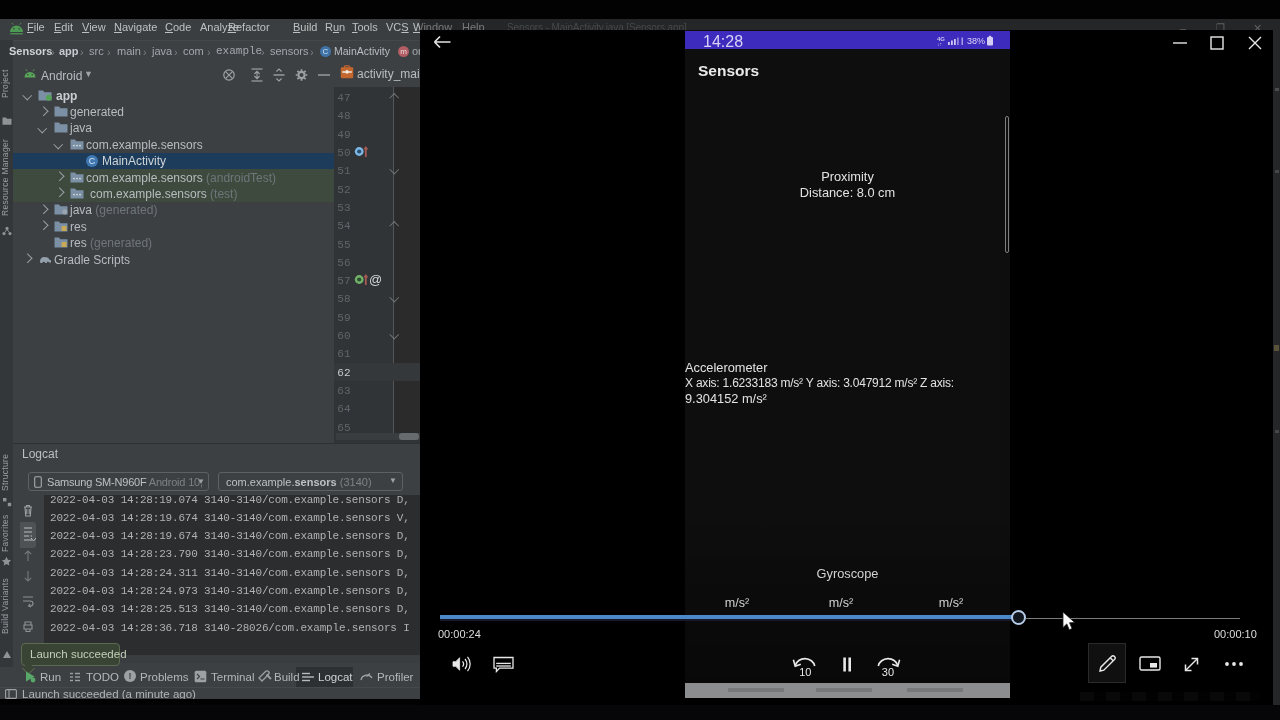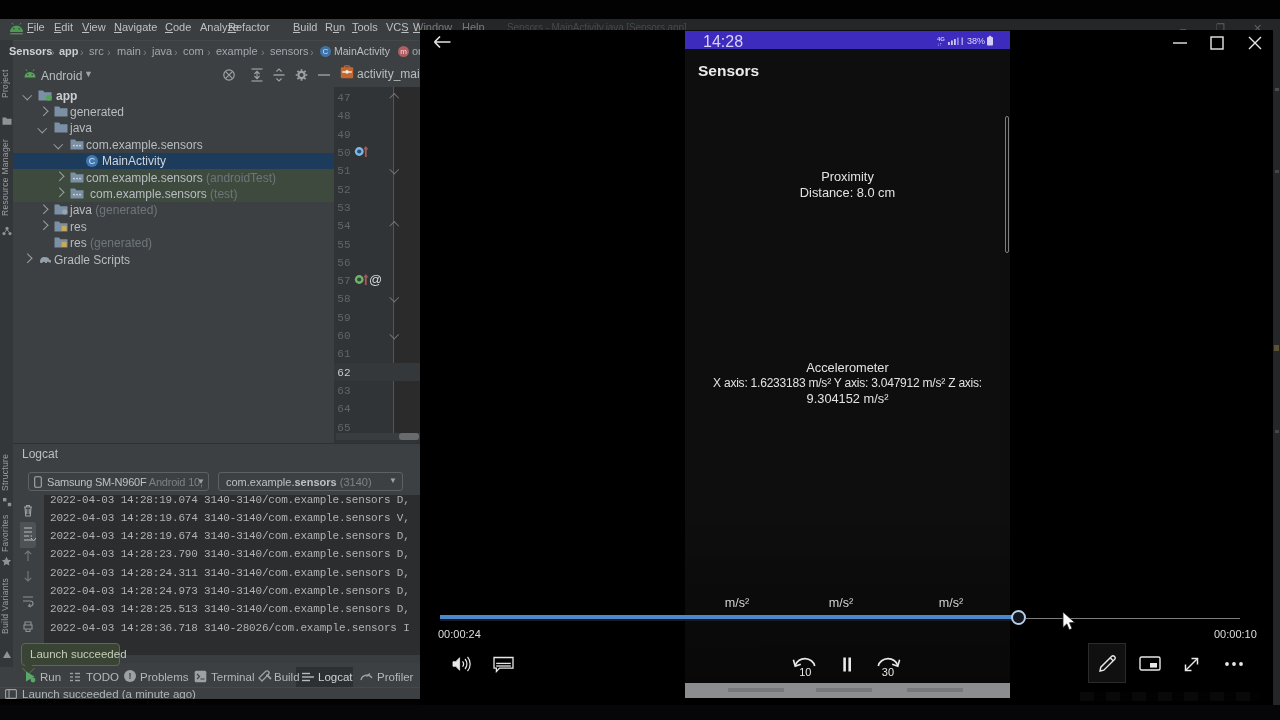--- a/index.html
+++ b/index.html
@@ -73,21 +73,21 @@
     <span class="abs" style="left:59px;color:#c6cbcf;font-weight:bold;">app</span>
     <span class="abs crumb-sep" style="left:80px;">›</span>
     <span class="abs" style="left:89px;">src</span>
     <span class="abs crumb-sep" style="left:107px;">›</span>
     <span class="abs" style="left:117px;">main</span>
     <span class="abs crumb-sep" style="left:143px;">›</span>
     <span class="abs" style="left:152px;">java</span>
     <span class="abs crumb-sep" style="left:174px;">›</span>
     <span class="abs" style="left:183px;">com</span>
     <span class="abs crumb-sep" style="left:207px;">›</span>
-    <span class="abs" style="left:216px;">example</span>
+    <span class="abs" style="left:216px;font-family:Liberation Mono, monospace;">example</span>
     <span class="abs crumb-sep" style="left:261px;">›</span>
     <span class="abs" style="left:270px;">sensors</span>
     <span class="abs crumb-sep" style="left:310px;">›</span>
     <span class="abs" style="left:320px;width:11px;height:11px;top:1px;border-radius:50%;background:#3f73a8;color:#cfe0ee;font-size:8px;text-align:center;line-height:11px;">C</span>
     <span class="abs" style="left:334px;color:#b8bec2;font-size:10.5px;">MainActivity</span>
 
     <span class="abs" style="left:398px;width:11px;height:11px;top:1px;border-radius:50%;background:#b05d64;color:#f0d7d9;font-size:8px;text-align:center;line-height:11px;">m</span>
     <span class="abs" style="left:412px;">on</span>
   </div>
   <style>.crumb-sep{color:#7a7f82;font-size:11px;top:0.5px;}</style>
@@ -418,26 +418,27 @@
       <g fill="#d5cdf4">
           <rect x="50" y="2" width="6" height="8.4" rx="1"></rect>
           <rect x="51.8" y="0.8" width="2.4" height="1.4"></rect>
         </g>
     </svg>
 
     <span class="abs" style="left:13px;top:32px;font-size:15.5px;font-weight:bold;color:#eaeaea;">Sensors</span>
 
     <div class="abs" style="left:0;top:139px;width:325px;text-align:center;font-size:12.8px;line-height:16px;">Proximity<br>Distance: 8.0 cm</div>
 
-    <div class="abs" style="left:0px;top:329.5px;width:325px;text-align:center;font-size:12.8px;line-height:15px;white-space:nowrap;">Accelerometer<br><span style="font-size:12px;letter-spacing:-0.22px;">X axis: 1.6233183 m/s² Y axis: 3.047912 m/s² Z axis:</span><br>9.304152 m/s²</div>
+    <div class="abs" style="left:0px;top:329.5px;width:325px;font-size:12.8px;line-height:15px;white-space:nowrap;">Accelerometer<br><span style="font-size:12px;letter-spacing:-0.22px;">X axis: 1.6233183 m/s² Y axis: 3.047912 m/s² Z axis:</span><br>9.304152 m/s²</div>
 
     <div class="abs" style="left:319.5px;top:86px;width:4px;height:137px;border:1px solid #9a9a9a;opacity:0.8;border-radius:3px;background:none;"></div>
 
     <div class="abs" style="left:0;top:480px;width:325px;height:188px;background:linear-gradient(rgba(0,0,0,0), rgba(0,0,0,0.45));"></div>
 
+    <div class="abs" style="left:0;top:536px;width:325px;text-align:center;font-size:12.8px;line-height:15px;color:#d2d2d2;">Gyroscope</div>
     <div class="abs" style="left:24px;top:566px;width:56px;text-align:center;font-size:12.6px;color:#d2d2d2;">m/s²</div>
     <div class="abs" style="left:128px;top:566px;width:56px;text-align:center;font-size:12.6px;color:#d2d2d2;">m/s²</div>
     <div class="abs" style="left:238px;top:566px;width:56px;text-align:center;font-size:12.6px;color:#d2d2d2;">m/s²</div>
 
     <div class="abs" style="left:0;top:653px;width:325px;height:15px;background:#8b8d8f;"></div>
     <div class="abs" style="left:43px;top:657.5px;width:56px;height:4.5px;background:#76787a;"></div>
     <div class="abs" style="left:131px;top:657.5px;width:56px;height:4.5px;background:#76787a;"></div>
     <div class="abs" style="left:222px;top:657.5px;width:56px;height:4.5px;background:#76787a;"></div>
   </div>
 

